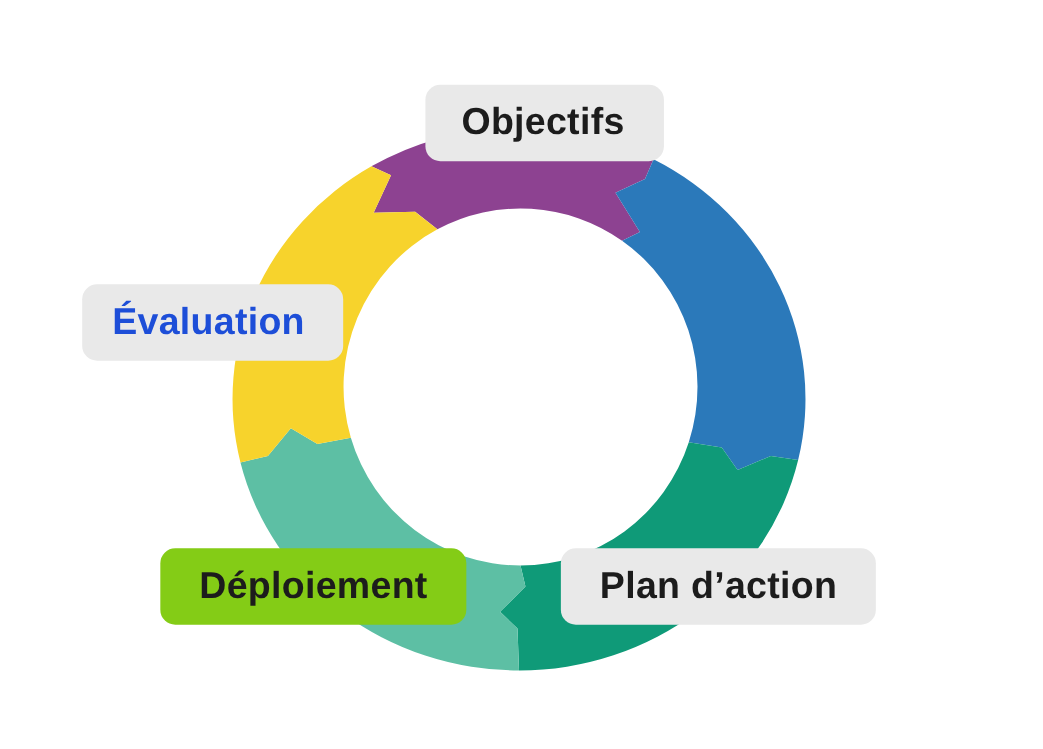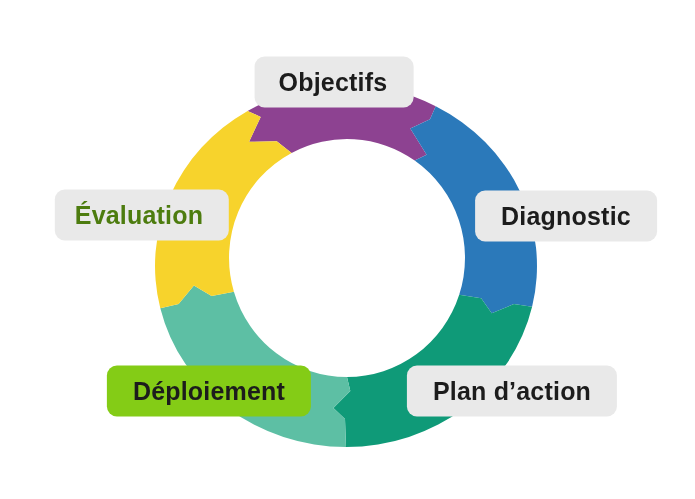--- a/index.html
+++ b/index.html
@@ -10,36 +10,35 @@
     position:absolute;
     transform:translate(-50%,-50%);
     padding:11px 26px;
     border-radius:10px;
     font-size:25px;
     font-weight:700;
     letter-spacing:.2px;
     white-space:nowrap;
     text-align:center;
   }
-  .lbl-objectifs  {left:334px;top:82px;padding-left:24px;}
+  .lbl-objectifs  {left:363px;top:82px;padding-left:24px;}
   .lbl-diagnostic {left:566px;top:216px;}
   .lbl-evaluation {left:142px;top:215px;}
   .lbl-deploiement{left:209px;top:391px;}
-  .lbl-plan       {left:512px;top:391px;text-align:right;}
+  .lbl-plan       {left:479px;top:391px;text-align:right;}
 </style>
 </head>
 <body style="background: rgb(255, 255, 255);">
 
 <div class="stage">
   <svg id="ring" class="ring-svg" width="695" height="499" viewBox="0 0 695 499">
       <path d="M291.6 152.9 L276.8 141.2 L249.1 141.8 L260.7 116.9 L247.6 110.9 A191 181 0 0 1 435.7 106.2 L430.0 119.3 L410.3 128.5 L426.6 154.7 L414.7 160.5 A118 119 0 0 0 291.6 152.9 Z" fill="#8d4291"></path>
       <path d="M414.7 160.5 L426.6 154.7 L410.3 128.5 L430.0 119.3 L435.7 106.2 A191 181 0 0 1 532.1 306.7 L513.9 304.0 L491.7 313.3 L481.2 298.3 L459.2 294.8 A118 119 0 0 0 414.7 160.5 Z" fill="#2b79ba"></path>
       <path d="M459.2 294.8 L481.2 298.3 L491.7 313.3 L513.9 304.0 L532.1 306.7 A191 181 0 0 1 346.0 447.0 L345.0 419.0 L333.4 407.9 L350.3 391.0 L347.0 377.0 A118 119 0 0 0 459.2 294.8 Z" fill="#0f9a78"></path>
       <path d="M347.0 377.0 L350.3 391.0 L333.4 407.9 L345.0 419.0 L346.0 447.0 A191 181 0 0 1 160.3 308.3 L178.6 304.0 L193.9 285.5 L211.6 296.0 L233.9 291.8 A118 119 0 0 0 347.0 377.0 Z" fill="#5dbfa4"></path>
       <path d="M233.9 291.8 L211.6 296.0 L193.9 285.5 L178.6 304.0 L160.3 308.3 A191 181 0 0 1 247.6 110.9 L260.7 116.9 L249.1 141.8 L276.7 141.2 L291.6 152.9 A118 119 0 0 0 233.9 291.8 Z" fill="#f7d32c"></path>
     </svg>
 
   <div class="label lbl-objectifs" style="background: rgb(233, 233, 233); color: rgb(28, 28, 28);">Objectifs</div>
-  <div class="label lbl-diagnostic" style="background: rgb(233, 233, 233); color: rgb(28, 28, 28);">Diagnostic</div>
   <div class="label lbl-plan" style="background: rgb(233, 233, 233); color: rgb(28, 28, 28);">Plan d’action</div>
   <div class="label lbl-deploiement" style="background: #84cc16; color: rgb(28, 28, 28);">Déploiement</div>
-  <div class="label lbl-evaluation" style="background: rgb(233, 233, 233); color: #4d7c0f; padding-left: 20px;">Évaluation</div>
+  <div class="label lbl-evaluation" style="background: rgb(233, 233, 233); color: #1d4ed8; padding-left: 20px;">Évaluation</div>
 </div>
 
 </body></html>

